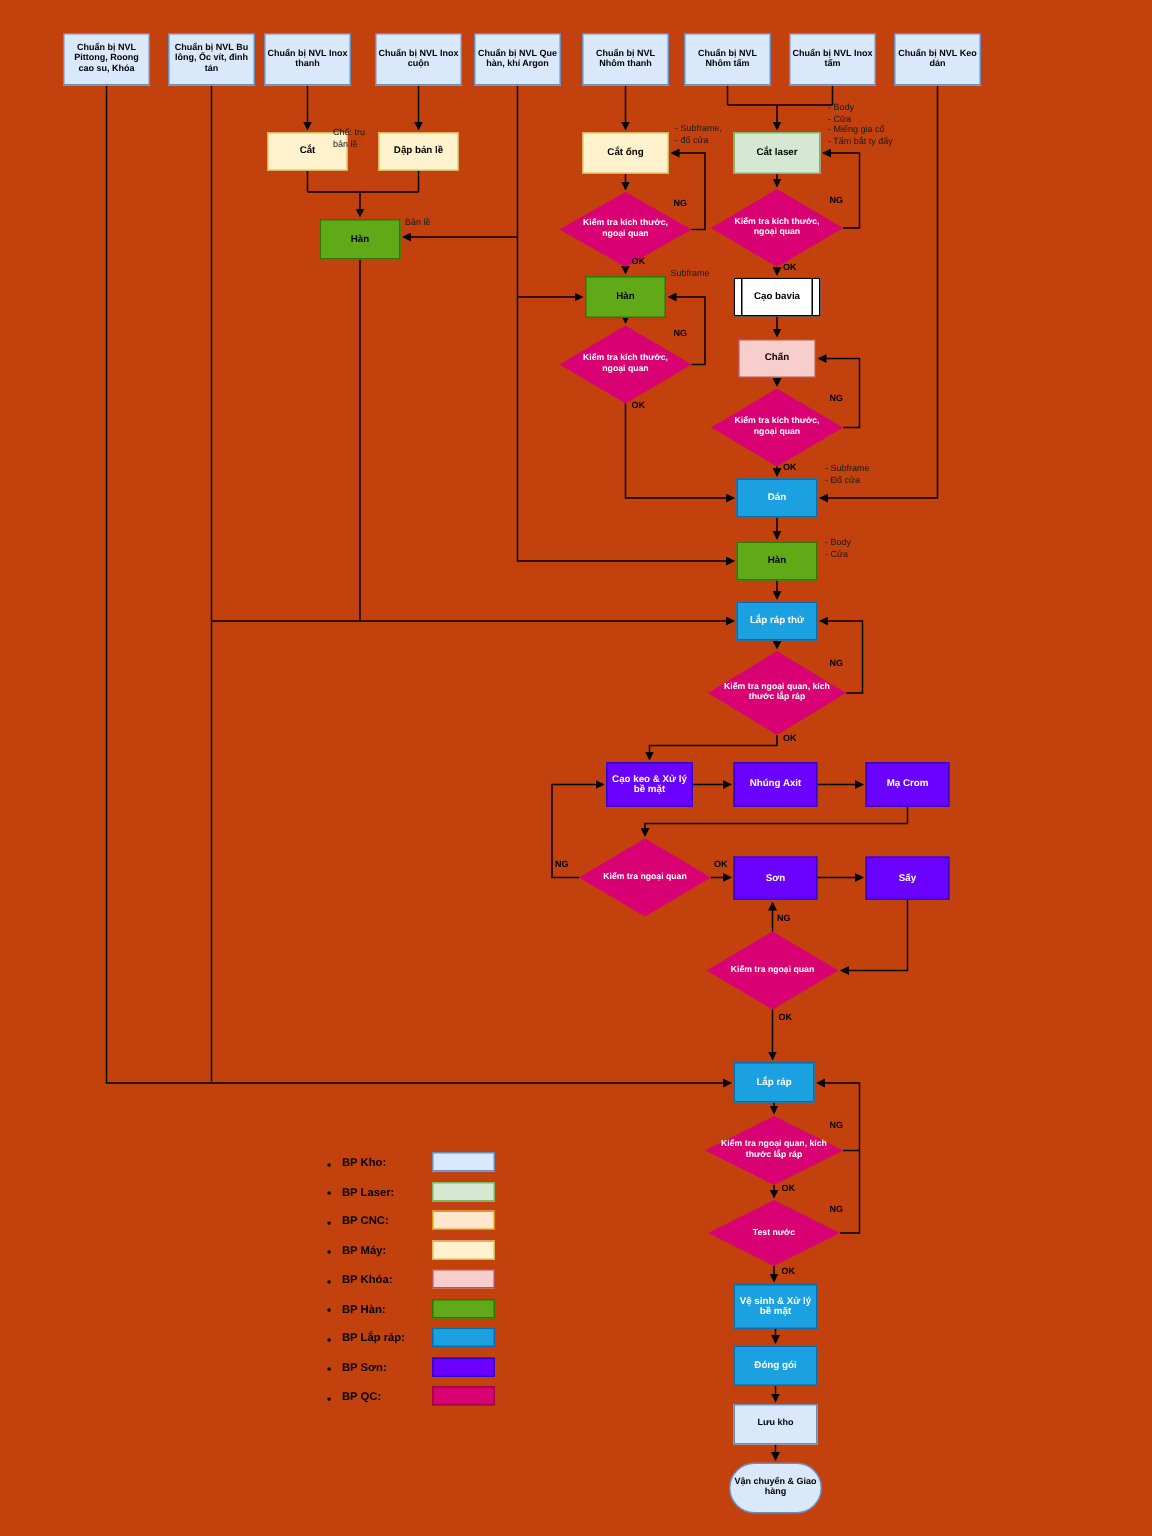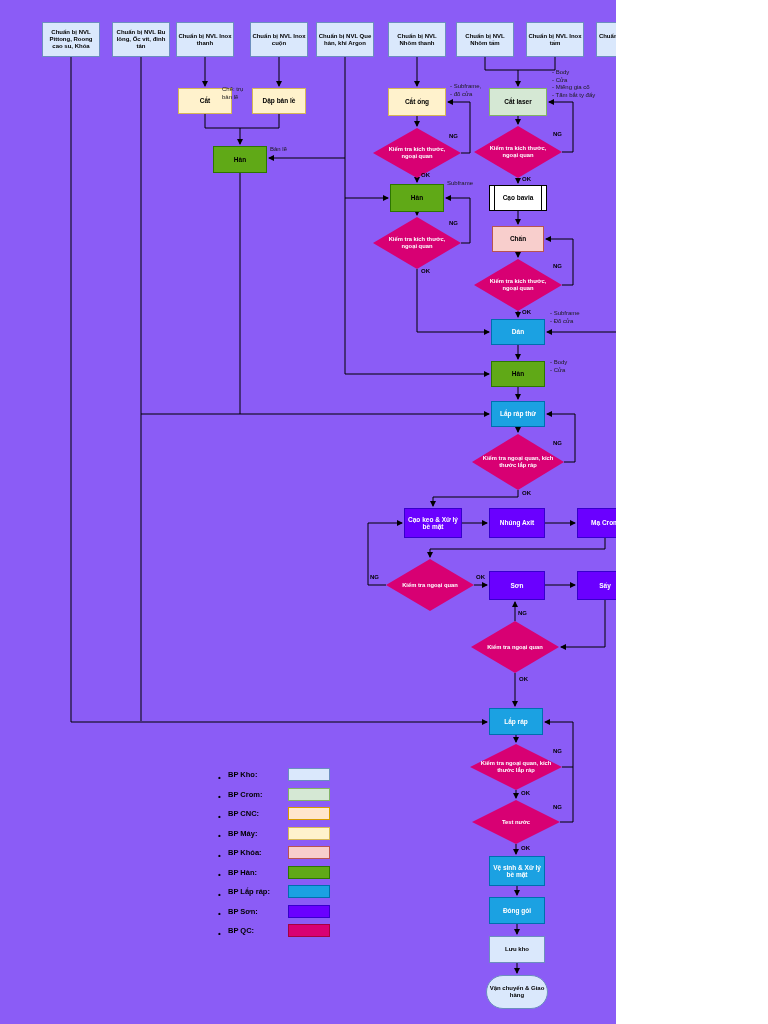--- a/index.html
+++ b/index.html
@@ -1,16 +1,16 @@
 <!DOCTYPE html>
 <html><head>
 <meta charset="utf-8">
 <style>
   html,body{margin:0;padding:0;background:#ffffff;}
-  #canvas{position:relative;width:616px;height:1024px;background:#8b5cf6;overflow:hidden;
+  #canvas{position:relative;width:768px;height:1024px;background:#c2410c;overflow:hidden;
           font-family:"Liberation Sans","DejaVu Sans",sans-serif;}
   #edges{position:absolute;left:0;top:0;z-index:0;}
   .node{position:absolute;display:flex;align-items:center;justify-content:center;
         text-align:center;box-sizing:border-box;line-height:1.15;z-index:1;}
   .box{border:1px solid #000;font-weight:bold;font-size:6.5px;padding:1px;}
   .role-kho{background:#dae8fc;border-color:#6c8ebf;color:#000;font-size:6px;}
   .role-may{background:#fff2cc;border-color:#d6b656;color:#000;}
   .role-laser{background:#d5e8d4;border-color:#82b366;color:#000;}
   .role-chan{background:#f8cecc;border-color:#b85450;color:#000;}
   .role-han{background:#60a917;border-color:#2d7600;color:#000;}
@@ -199,21 +199,21 @@
   <div class="elabel" style="left:521px;top:845px">OK</div>
 
   <div id="legend">
     <div class="lrow">
         <span class="bullet"></span>
         <span class="ltext">BP Kho:</span>
         <span class="sw sw-kho"></span>
       </div>
     <div class="lrow">
         <span class="bullet"></span>
-        <span class="ltext">BP Crom:</span>
+        <span class="ltext">BP Laser:</span>
         <span class="sw sw-laser"></span>
       </div>
     <div class="lrow">
         <span class="bullet"></span>
         <span class="ltext">BP CNC:</span>
         <span class="sw sw-cnc"></span>
       </div>
     <div class="lrow">
         <span class="bullet"></span>
         <span class="ltext">BP Máy:</span>

